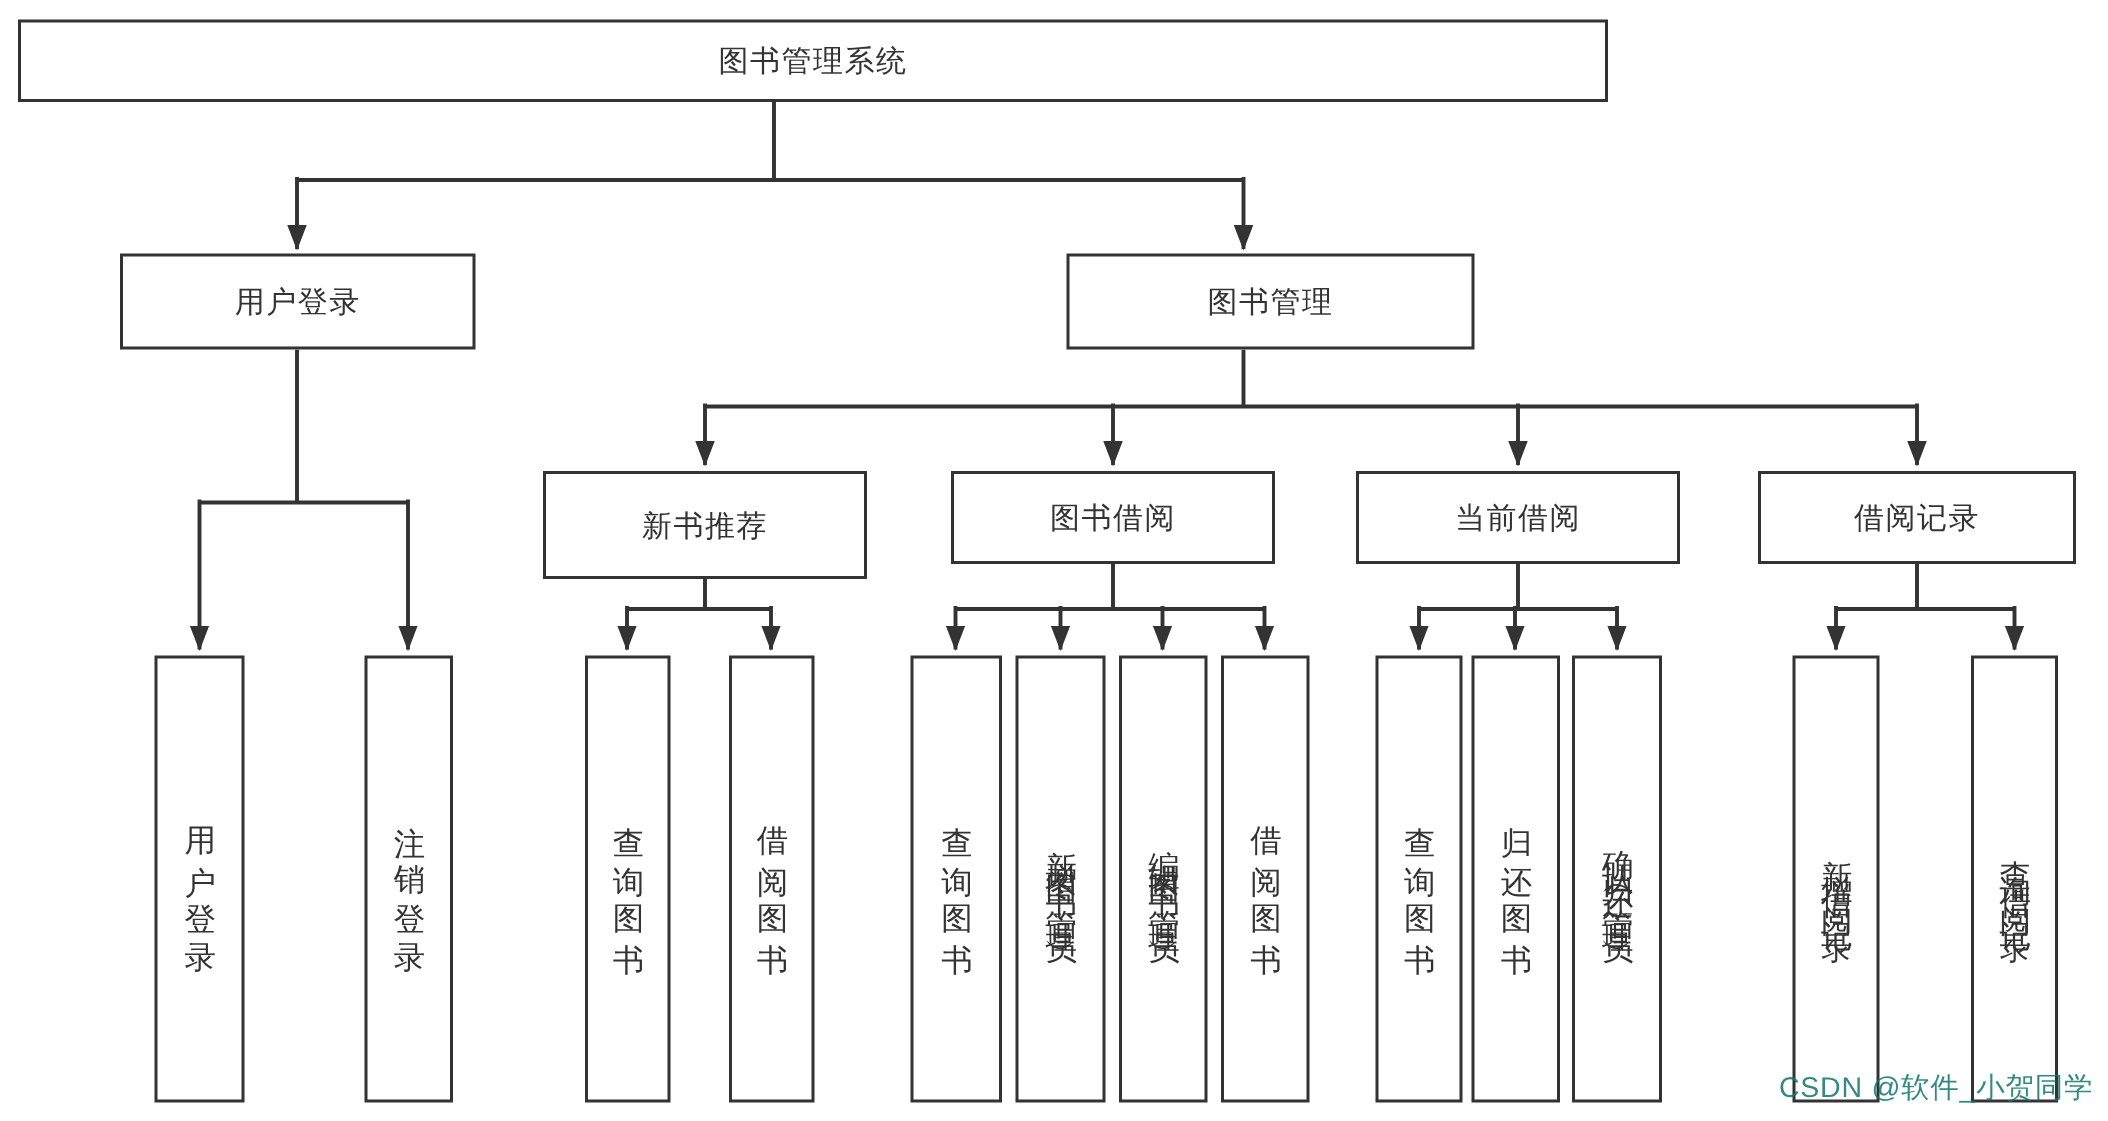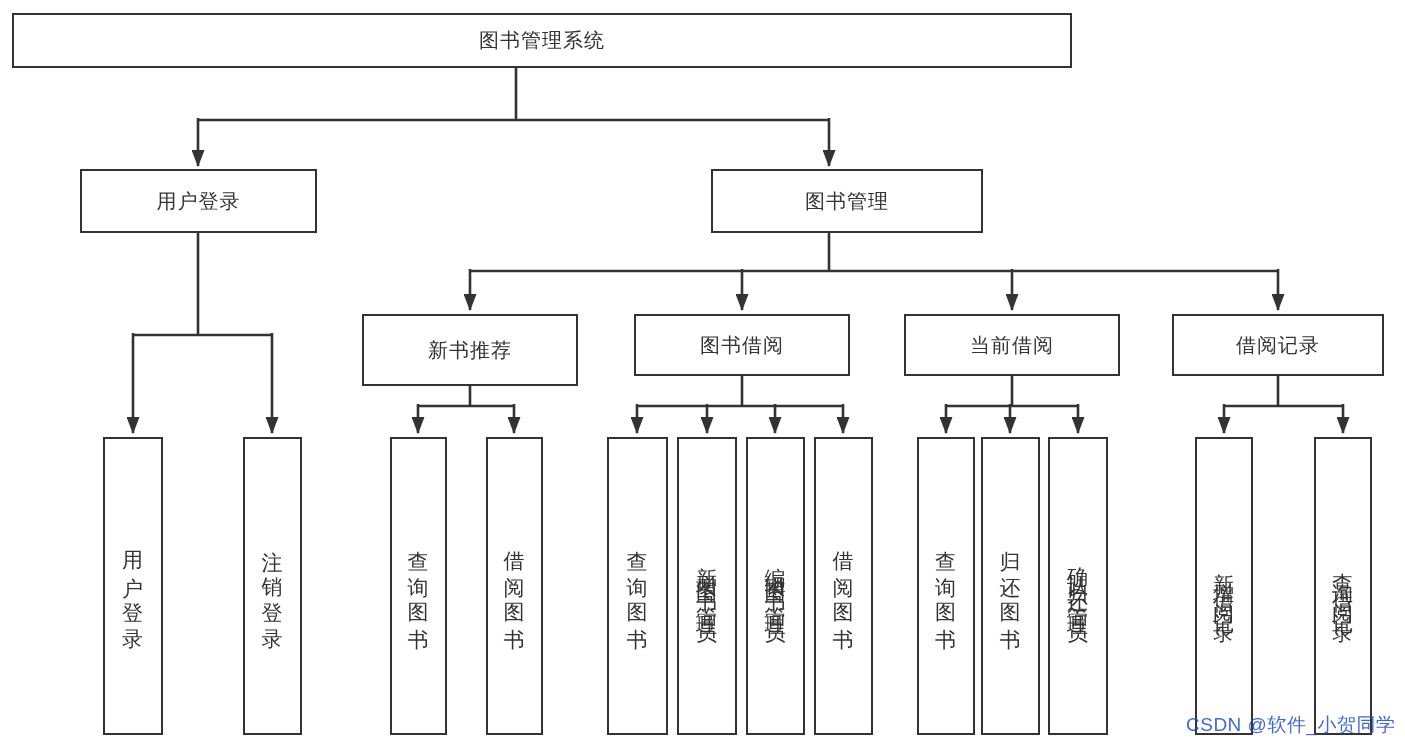--- a/index.html
+++ b/index.html
@@ -48,21 +48,21 @@
   .ls4 { letter-spacing: 26px; }
   .ls6 { letter-spacing: 10px; }
   .ls9 { letter-spacing: 8px; }
   .watermark {
     position: absolute;
     left: 1186px;
     top: 712px;
     z-index: 2;
     font-size: 19px;
     letter-spacing: 0.5px;
-    color: #1d4ed8;
+    color: #0f766e;
     opacity: 0.85;
     white-space: nowrap;
     pointer-events: none;
   }
 </style>
 </head>
 <body>
 
 <div class="stage">
 

